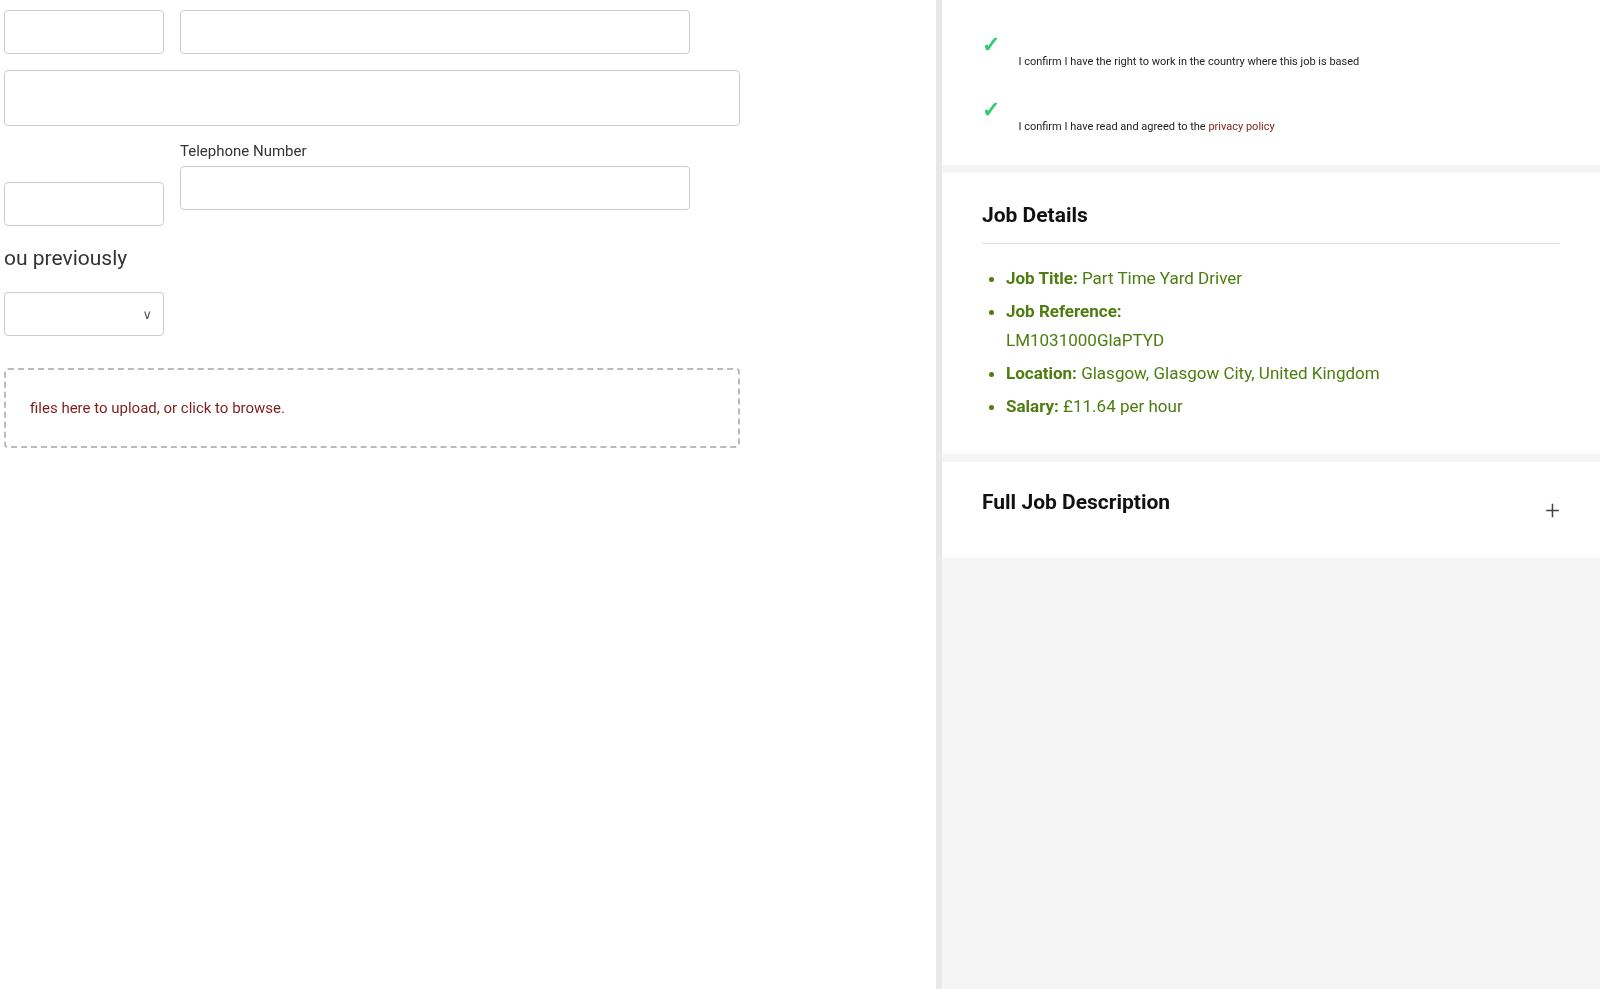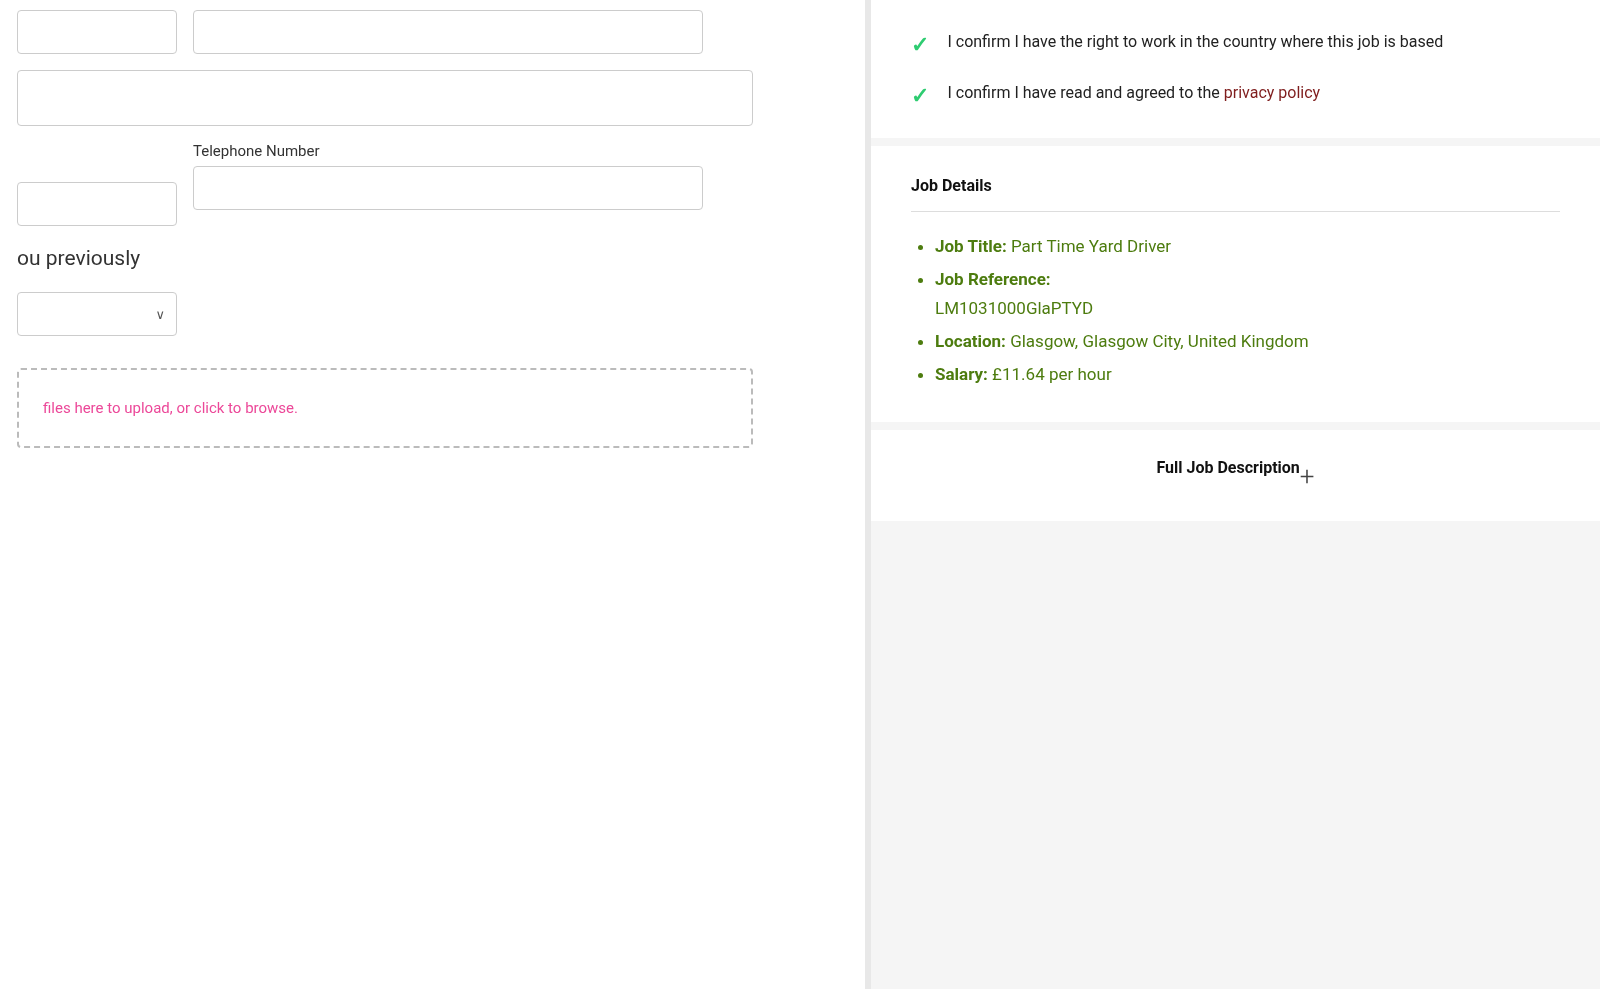--- a/index.html
+++ b/index.html
@@ -17,22 +17,22 @@
 
     .page-container {
       display: flex;
       width: 1600px;
       min-height: 989px;
       overflow: hidden;
     }
 
     
     .left-panel {
-      width: 865px;
-      padding: 0 30px 40px 17px;
+      width: 936px;
+      padding: 0 30px 40px 4px;
       background: #fff;
       position: relative;
       overflow: hidden;
     }
 
     .form-input {
       border: 1px solid #ccc;
       border-radius: 4px;
       padding: 10px 12px;
       font-size: 15px;
@@ -122,21 +122,21 @@
 
     .upload-area {
       width: 736px;
       min-height: 80px;
       border: 2px dashed #bbb;
       border-radius: 4px;
       display: flex;
       align-items: center;
       justify-content: flex-start;
       padding: 20px 24px;
-      color: #ec4899;
+      color: #7f1d1d;
       font-size: 15px;
       cursor: pointer;
       margin-top: 8px;
     }
 
     
     .divider {
       width: 6px;
       background: #e8e8e8;
       min-height: 989px;
@@ -170,39 +170,40 @@
 
     .checkmark {
       color: #2ecc71;
       font-size: 22px;
       font-weight: bold;
       flex-shrink: 0;
       margin-top: 2px;
     }
 
     .confirm-text {
-      font-size: 16px;
+      font-size: 11px;
       line-height: 1.5;
       color: #222;
+      margin-top: 24px;
     }
 
     .privacy-link {
       color: #7f1d1d;
       text-decoration: none;
     }
 
     
     .job-details-section {
       background: #fff;
       padding: 30px 40px;
       margin-bottom: 8px;
     }
 
     .section-title {
-      font-size: 16px;
+      font-size: 21px;
       font-weight: 700;
       color: #111;
       margin-bottom: 16px;
     }
 
     .section-divider {
       border: none;
       border-top: 1px solid #ddd;
       margin-bottom: 20px;
     }
@@ -225,21 +226,21 @@
 
     
     .full-job-section {
       background: #fff;
       padding: 28px 40px;
     }
 
     .full-job-header {
       display: flex;
       align-items: center;
-      justify-content: center;
+      justify-content: space-between;
     }
 
     .plus-icon {
       font-size: 26px;
       color: #444;
       font-weight: 300;
       cursor: pointer;
     }
 
     

